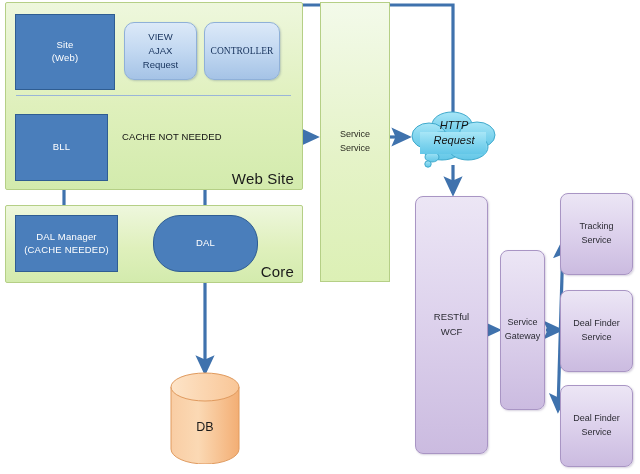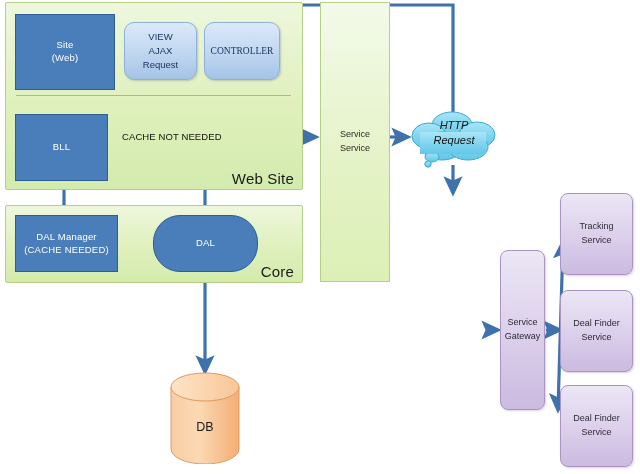--- a/index.html
+++ b/index.html
@@ -269,20 +269,26 @@
       <g fill="url(#cloudGrad)" stroke="none">
         <rect x="14" y="24" width="66" height="22"></rect>
       </g>
     </svg>
     <div class="cloud-text" style="top:10px;">
       <span>HTTP</span><br>
       <span>Request</span>
     </div>
   </div>
 
+  <div class="node-purple node-purple-tall" style="left:415px; top:196px; width:73px; height:258px;">
+    <span>
+      <span>RESTful</span><br>
+      <span>WCF</span>
+    </span>
+  </div>
 
   <div class="node-purple" style="left:500px; top:250px; width:45px; height:160px;">
     <span>
       <span>Service</span><br>
       <span>Gateway</span>
     </span>
   </div>
 
   <div class="node-purple" style="left:560px; top:193px; width:73px; height:82px;">
     <span>

